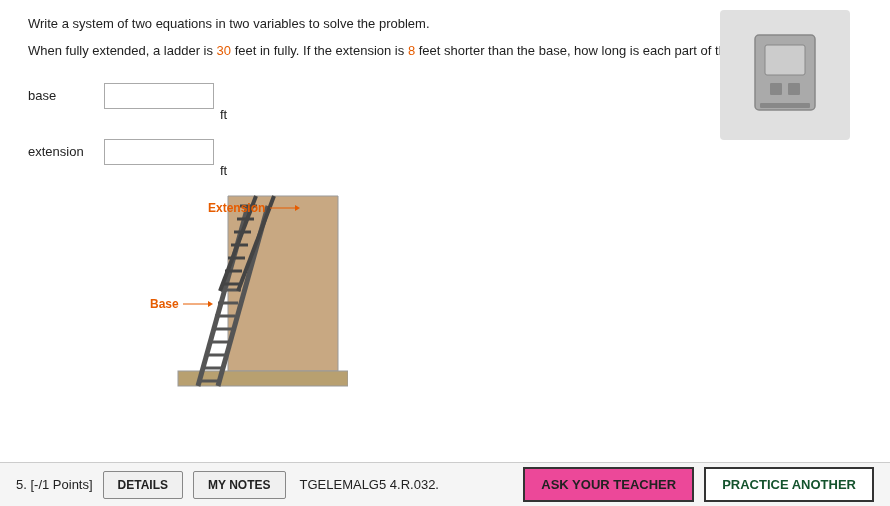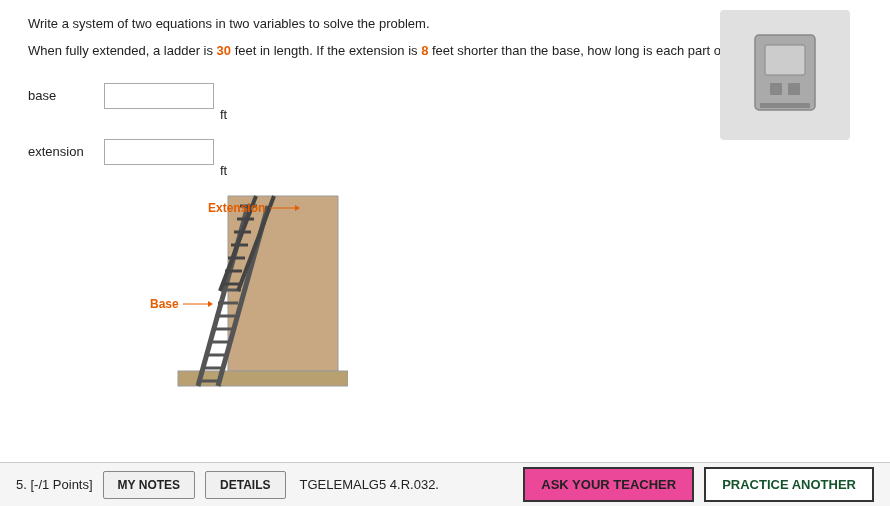--- a/index.html
+++ b/index.html
@@ -25,21 +25,21 @@
 
     .problem-text {
       font-size: 13px;
       color: #222;
       margin-bottom: 8px;
       line-height: 1.6;
     }
 
     .highlight-orange {
       color: #e65c00;
-      font-weight: bold;
+      font-weight: normal;
     }
 
     .input-row {
       display: flex;
       align-items: center;
       gap: 6px;
       margin-bottom: 4px;
     }
 
     .input-label {
@@ -148,21 +148,21 @@
       margin-left: 120px;
     }
   </style>
 </head>
 <body>
 
 <div class="main-content">
   <p class="instruction-text">Write a system of two equations in two variables to solve the problem.</p>
 
   <p class="problem-text">
-    <span>When fully extended, a ladder is </span><span class="highlight-orange">30</span><span> feet in length. If the extension is </span><span class="highlight-orange">8</span><span> feet shorter than the base, how long is each part of the ladder?</span>
+    <span>When fully extended, a ladder is </span><span class="highlight-orange">30</span><span> feet in fully. If the extension is </span><span class="highlight-orange">8</span><span> feet shorter than the base, how long is each part of the ladder?</span>
   </p>
 
   <div class="input-row">
     <span class="input-label">base</span>
     <input class="answer-input" type="text" value="" style="">
     <span class="input-unit">ft</span>
   </div>
 
   <div class="input-row">
     <span class="input-label">extension</span>
@@ -232,18 +232,18 @@
 
   
   
 
   
   
 </div>
 
 <div class="bottom-bar">
   <span class="points-label">5. [-/1 Points]</span>
+  <button class="bottom-btn">DETAILS</button>
   <button class="bottom-btn">MY NOTES</button>
-  <button class="bottom-btn">DETAILS</button>
   <span class="problem-code">TGELEMALG5 4.R.032.</span>
   <button class="ask-teacher-btn">ASK YOUR TEACHER</button>
   <button class="practice-another-btn">PRACTICE ANOTHER</button>
 </div>
 
 </body></html>

